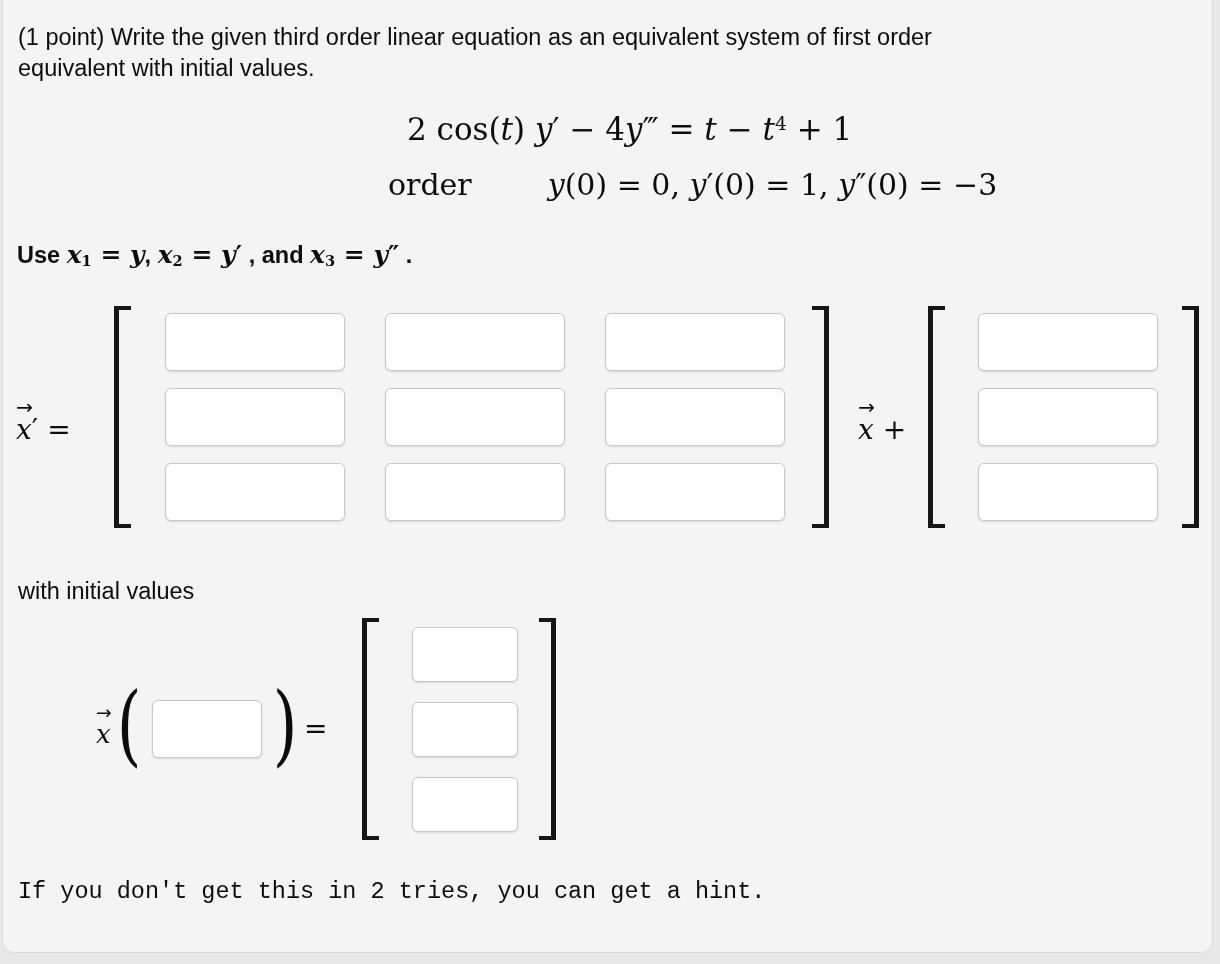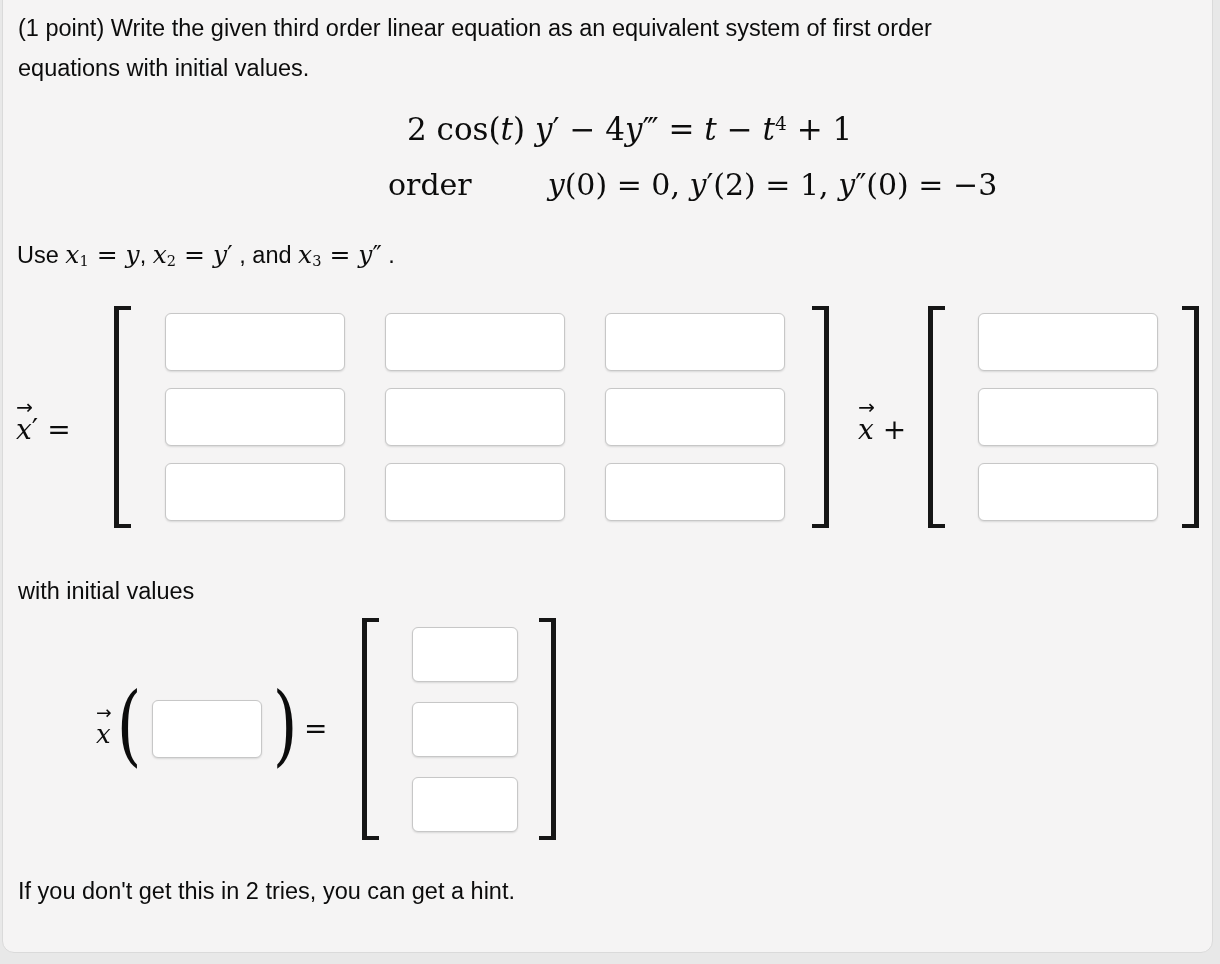--- a/index.html
+++ b/index.html
@@ -31,21 +31,21 @@
   
   .rm  { font-family:"DejaVu Serif","Liberation Serif",serif; font-style:normal;text-align:center; }
   .it  { font-family:"DejaVu Serif","Liberation Serif",serif; font-style:italic; }
   .sf  { font-family:"Liberation Sans",sans-serif; }
   .sup { font-family:"DejaVu Serif",serif; font-size:0.60em; vertical-align:0.55em; }
   .sub { font-family:"DejaVu Serif",serif; font-size:0.62em; vertical-align:-0.22em; }
 
   .eq1 { left:407px; top:112px; font-size:31px; }
   .eq2 { left:388px; top:168px; font-size:30px; }
   .eq2 .gap { display:inline-block; width:76px; }
-  .use-line { left:17px; top:241px; font-size:23.5px; }
+  .use-line { left:17px; top:241px; font-size:23.5px;font-weight:bold; }
   .use-line .it, .use-line .rm { font-size:25px; }
 
   
   .ans {
     position:absolute;
     background: var(--input-bg);
     border:1px solid var(--input-border);
     border-radius:6px;
     box-shadow: 0 1px 2px rgba(0,0,0,0.12);
     font-size:24px; padding:0 10px;
@@ -79,26 +79,26 @@
     font-size:88px; line-height:86px; font-weight:400;
     transform:scaleX(0.72); transform-origin:center;
     color:var(--text);
   }
 </style>
 </head>
 <body>
 
 <div class="panel"></div>
 
-<div class="abs text" style="left:18px; top:15px;">(1 point) Write the given third order linear equation as an equivalent system of first order</div>
-<div class="abs text" style="left:18px; top:55px;">equations with initial values.</div>
+<div class="abs text" style="left:18px; top:24px;">(1 point) Write the given third order linear equation as an equivalent system of first order</div>
+<div class="abs text" style="left:18px; top:55px;">equivalent with initial values.</div>
 
 <div class="abs eq1"><span class="rm">2 cos(</span><span class="it">t</span><span class="rm">) </span><span class="it">y</span><span class="rm">′ − 4</span><span class="it">y</span><span class="rm">‴ = </span><span class="it">t</span><span class="rm"> − </span><span class="it">t</span><span class="sup">4</span><span class="rm"> + 1</span></div>
 <div class="abs eq2">
-  <span class="rm">order</span><span class="gap"></span><span><span class="it">y</span><span class="rm">(0) = 0,  </span><span class="it">y</span><span class="rm">′(2) = 1,  </span><span class="it">y</span><span class="rm">″(0) = −3</span></span>
+  <span class="rm">order</span><span class="gap"></span><span><span class="it">y</span><span class="rm">(0) = 0,  </span><span class="it">y</span><span class="rm">′(0) = 1,  </span><span class="it">y</span><span class="rm">″(0) = −3</span></span>
 </div>
 
 <div class="abs use-line"><span class="sf">Use </span><span class="it">x</span><span class="sub">1</span><span class="rm"> = </span><span class="it">y</span><span class="sf">, </span><span class="it">x</span><span class="sub">2</span><span class="rm"> = </span><span class="it">y</span><span class="rm">′</span><span class="sf"> , and </span><span class="it">x</span><span class="sub">3</span><span class="rm"> = </span><span class="it">y</span><span class="rm">″</span><span class="sf"> .</span></div>
 
 <div class="abs mathrow" style="left:16px; top:414px;">
   <span class="vec"><span class="arrow">→</span><span class="it">x</span></span><span class="rm">′</span><span class="sp"></span><span class="rm">=</span>
 </div>
 
 <div class="brk l" style="left:114px; top:306px;"></div>
 
@@ -142,13 +142,13 @@
 <div class="abs rm" style="left:304px; top:713px; font-size:28px;">=</div>
 
 <div class="brk l" style="left:362px; top:618px;"></div>
 <div>
   <input type="text" class="ans w106" style="left: 412px; top: 627px;" value="">
   <input type="text" class="ans w106" style="left: 412px; top: 702px;" value="">
   <input type="text" class="ans w106" style="left: 412px; top: 777px;" value="">
 </div>
 <div class="brk r" style="left:539px; top:618px;"></div>
 
-<div class="abs text" style="left:18px; top:878px;">If you don't get this in 2 tries, you can get a hint.</div>
+<div class="abs text" style="left:18px; top:878px;font-family:Liberation Mono, monospace;">If you don't get this in 2 tries, you can get a hint.</div>
 
 </body></html>

